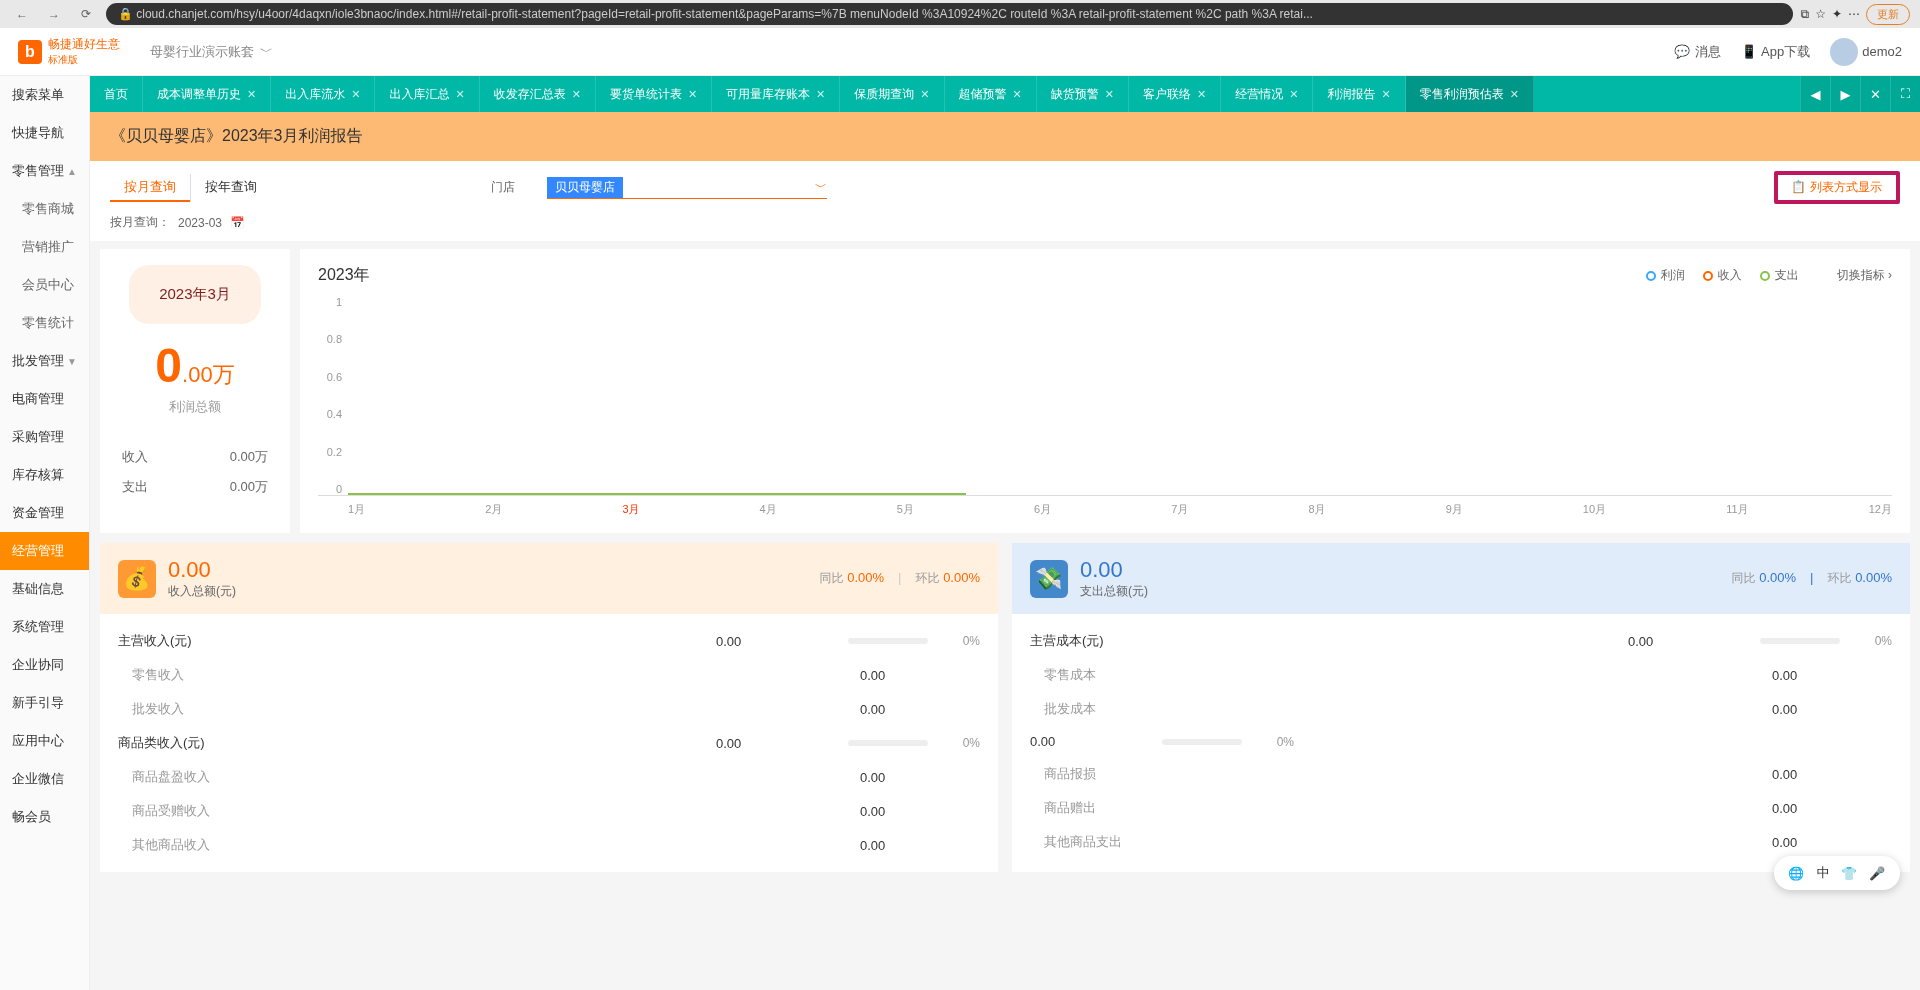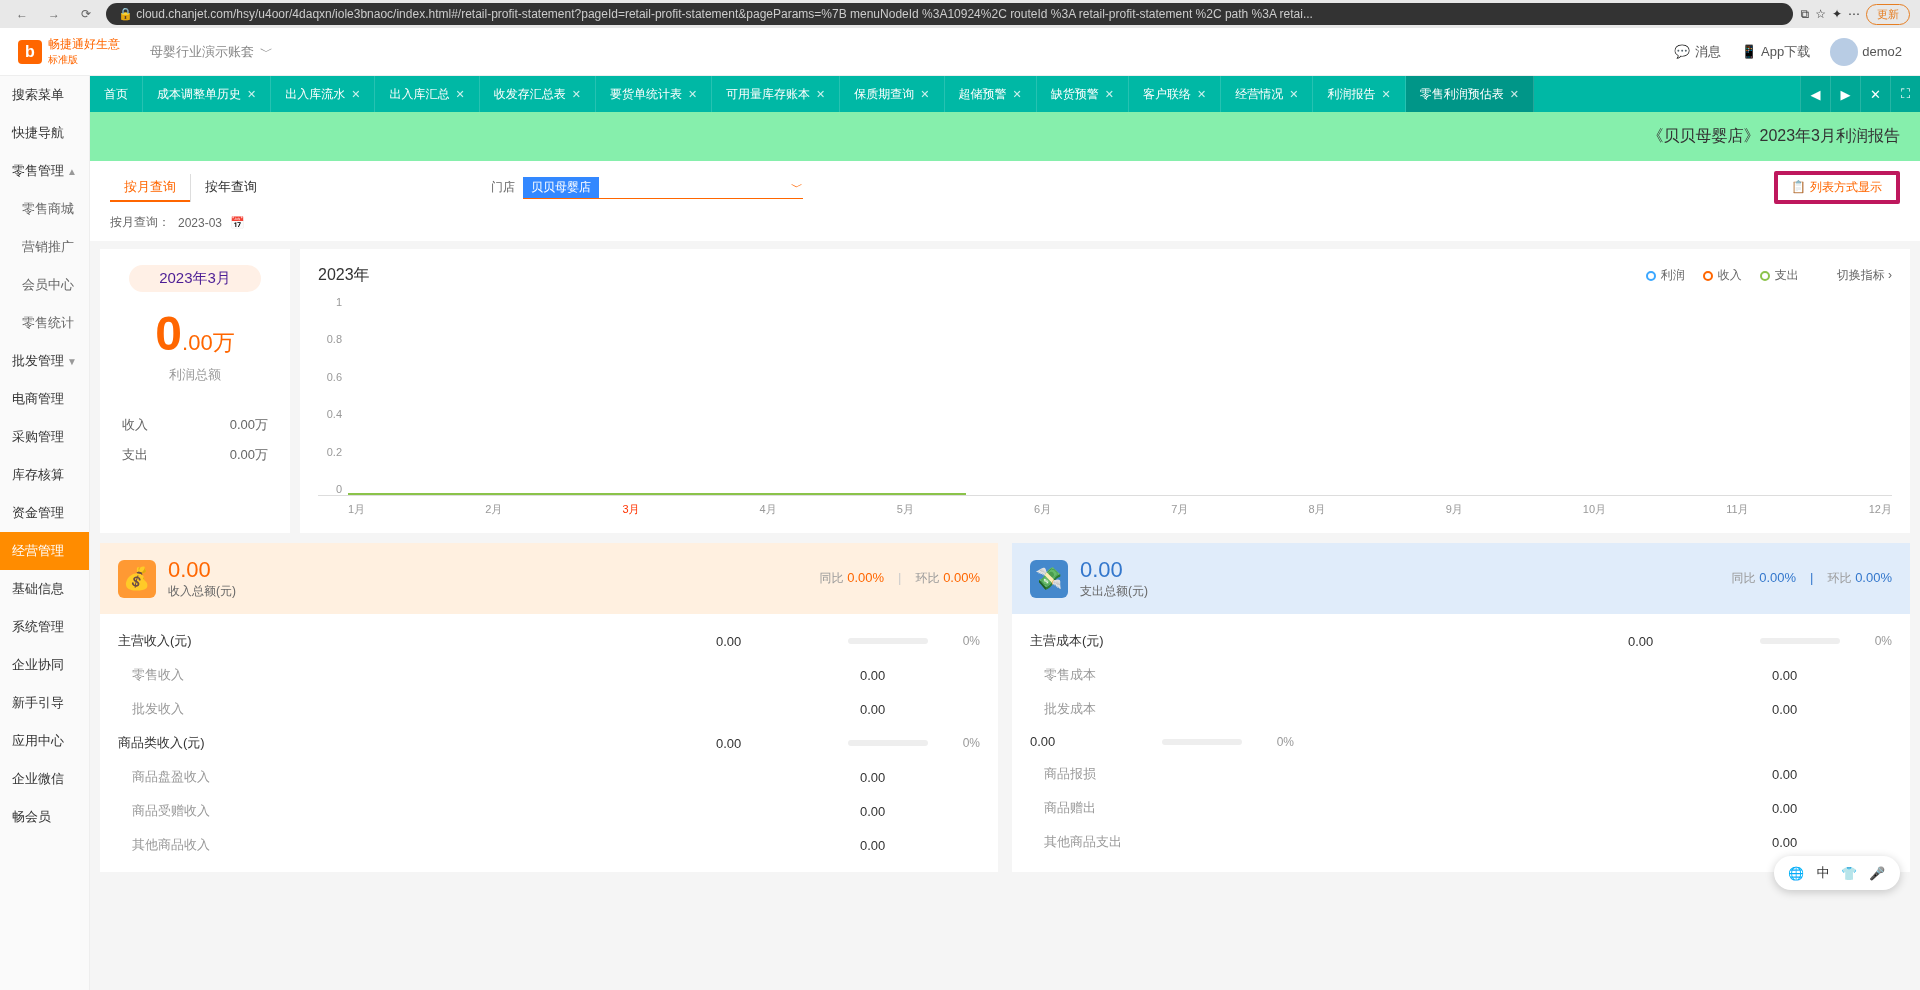--- a/index.html
+++ b/index.html
@@ -36,42 +36,42 @@
 
 .tabs { height: 36px; background: #00b8a5; display: flex; align-items: center; overflow: hidden; }
 .tabs .tab { padding: 0 14px; height: 100%; display: flex; align-items: center; color: #fff; font-size: 12px; cursor: pointer; white-space: nowrap; gap: 6px; border-right: 1px solid rgba(255,255,255,0.15); }
 .tabs .tab.active { background: #009688; }
 .tabs .tab .close { font-size: 11px; opacity: 0.8; }
 .tabs .tab-controls { margin-left: auto; display: flex; height: 100%; }
 .tabs .tab-controls .btn { width: 30px; display: flex; align-items: center; justify-content: center; color: #fff; background: #00a896; cursor: pointer; border-left: 1px solid rgba(255,255,255,0.15); }
 
 
 .page { flex: 1; overflow-y: auto; background: #f5f5f5; }
-.page-title-bar { padding: 14px 20px; background: #86efac; font-size: 16px; color: #333; font-weight: 500; text-align: right; }
+.page-title-bar { padding: 14px 20px; background: #fdba74; font-size: 16px; color: #333; font-weight: 500; }
 
 .filter-bar { background: #fff; margin: 0 0 8px 0; padding: 10px 20px; display: flex; flex-direction: column; gap: 10px; }
 .filter-row { display: flex; align-items: center; gap: 20px; }
 .filter-tabs { display: flex; gap: 0; }
 .filter-tab { padding: 4px 14px; cursor: pointer; font-size: 13px; }
 .filter-tab.active { color: #ff6600; border-bottom: 2px solid #ff6600; }
 .filter-tab:not(.active) { color: #333; border-left: 1px solid #ddd; }
 .store-select { display: flex; align-items: center; margin-left: 200px; }
 .store-select label { color: #666; font-size: 12px; margin-right: 8px; }
 .store-select .value { background: #3388ff; color: #fff; padding: 2px 8px; font-size: 12px; }
-.store-select .underline { width: 280px; border-bottom: 1px solid #ff6600; display: flex; align-items: center; justify-content: space-between; }
+.store-select .underline { width: 280px; border-bottom: 1px solid #ff6600; display: flex; align-items: center; justify-content: space-between; margin-left: 24px; }
 .store-select .chevron { color: #ff6600; font-size: 12px; }
 .list-mode-btn { margin-left: auto; border: 4px solid #be185d; color: #ff6600; background: #fff; padding: 4px 14px; font-size: 12px; border-radius: 2px; cursor: pointer; }
 .month-query { font-size: 12px; color: #666; display: flex; align-items: center; gap: 8px; }
 .cal-icon { color: #ff6600; }
 
 
 .row { display: flex; gap: 10px; padding: 0 10px 10px; }
 .card { background: #fff; padding: 16px 18px; }
 .summary-card { width: 190px; display: flex; flex-direction: column; align-items: center; }
-.month-label { color: #4c1d95; background: #fff0e6; padding: 4px 30px; border-radius: 20px; font-size: 15px; margin-bottom: 18px; }
+.month-label { color: #7f1d1d; background: #fff0e6; padding: 20px 30px; border-radius: 20px; font-size: 15px; margin-bottom: 18px; }
 .big-num { font-size: 48px; color: #ff6600; font-weight: bold; line-height: 1; }
 .big-num .unit { font-size: 22px; font-weight: normal; }
 .sub-label { color: #999; font-size: 13px; margin-top: 8px; margin-bottom: 26px; }
 .mini-row { width: 100%; display: flex; justify-content: space-between; padding: 6px 4px; font-size: 13px; color: #666; }
 
 .chart-card { flex: 1; }
 .chart-header { display: flex; align-items: center; margin-bottom: 10px; }
 .chart-title { font-size: 16px; font-weight: 500; }
 .legend { margin-left: auto; display: flex; gap: 18px; font-size: 12px; color: #666; align-items: center; }
 .legend .item { display: flex; align-items: center; gap: 5px; }

